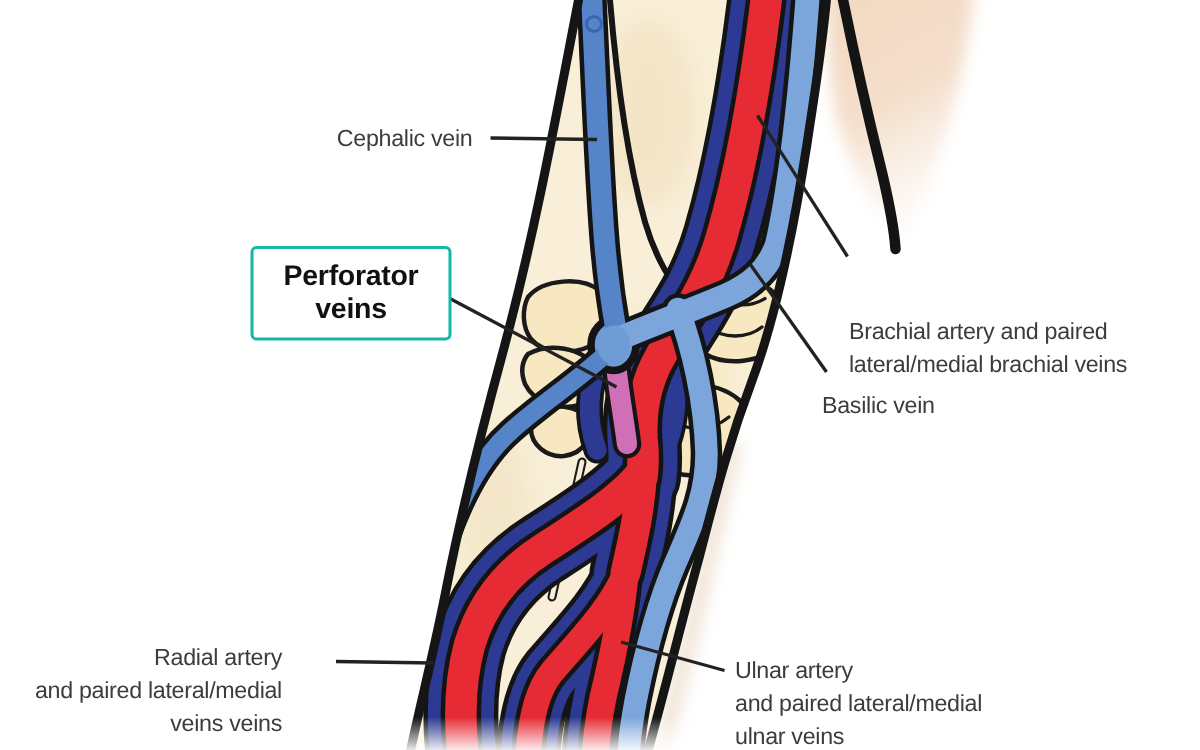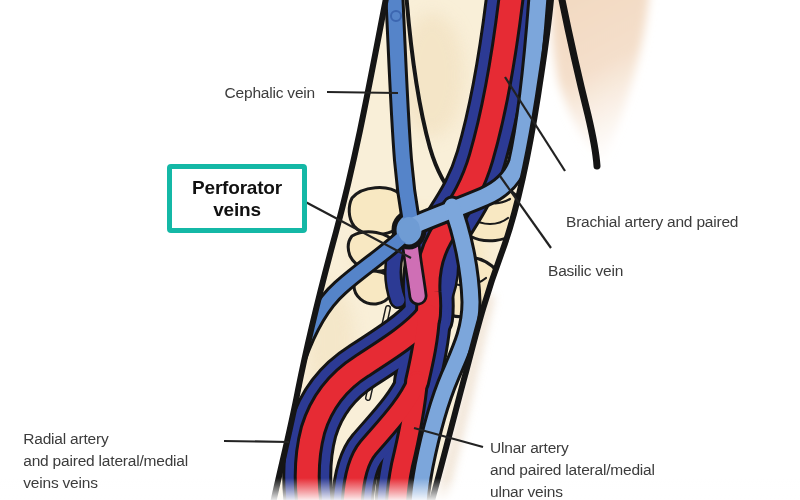--- a/index.html
+++ b/index.html
@@ -5,24 +5,24 @@
   html,body{margin:0;padding:0;background:#fff;}
   #stage{
     position:relative;width:800px;height:500px;overflow:hidden;background:#fff;
     font-family:"Liberation Sans","DejaVu Sans",sans-serif;
   }
   #stage svg{position:absolute;left:0;top:0;}
   .lbl{
     position:absolute;color:var(--label-text,#3c3c3c);
     font-size:15.5px;line-height:22px;letter-spacing:-0.2px;white-space:nowrap;
   }
-  .lbl.right{text-align:left;}
+  .lbl.right{text-align:right;}
   .perf-box{
     position:absolute;left:167px;top:164px;width:130px;height:59px;
-    border:5px solid #14b8a6;border-radius:4px;background:#fff;
+    border:2px solid #14b8a6;border-radius:4px;background:#fff;
     display:flex;flex-direction:column;align-items:center;justify-content:center;
     font-weight:bold;font-size:19px;line-height:22px;color:#111;letter-spacing:-0.2px;
   }
   
   .vOutline{fill:none;stroke:#141414;stroke-linecap:round;stroke-linejoin:round;}
   .navy{fill:none;stroke:var(--deep-vein-navy,#2c3a94);stroke-linecap:round;}
   .artery{fill:none;stroke:var(--artery-red,#e62b34);stroke-linecap:round;}
   .pink{fill:none;stroke:var(--perforator-pink,#cf6fb5);stroke-linecap:round;}
   .ceph{fill:none;stroke:var(--superficial-vein-blue,#5584c9);stroke-linecap:round;}
   .basil{fill:none;stroke:var(--basilic-vein-blue,#7ca6db);stroke-linecap:round;}
@@ -165,20 +165,21 @@
     <span>Cephalic vein</span>
   </div>
 
   <div class="perf-box">
     <span>Perforator</span>
     <span>veins</span>
   </div>
 
   <div class="lbl" style="left:566px;top:167px;margin-top:44px;">
     <div>Brachial artery and paired</div>
+    <div>lateral/medial brachial veins</div>
   </div>
 
   <div class="lbl" style="left:548px;top:260px;">
     <span>Basilic vein</span>
   </div>
 
   <div class="lbl right" style="right:612px;top:428px;margin-left:12px;">
     <div>Radial artery</div>
     <div>and paired lateral/medial</div>
     <div>veins veins</div>

